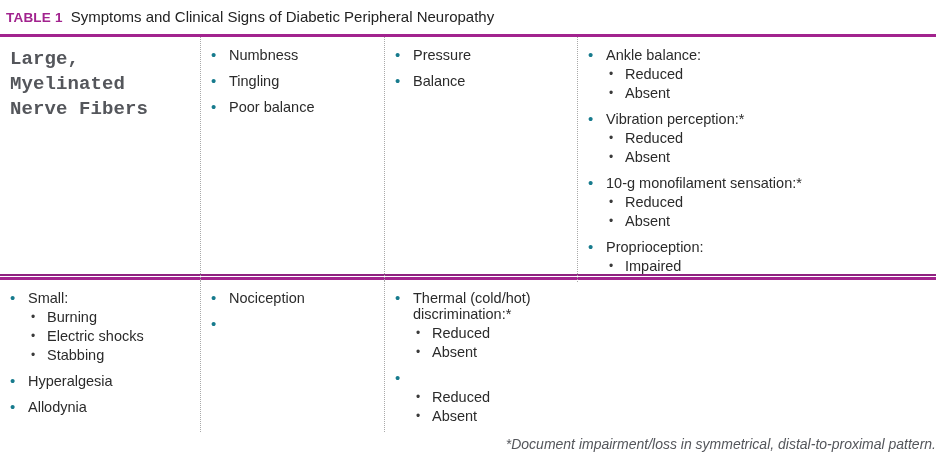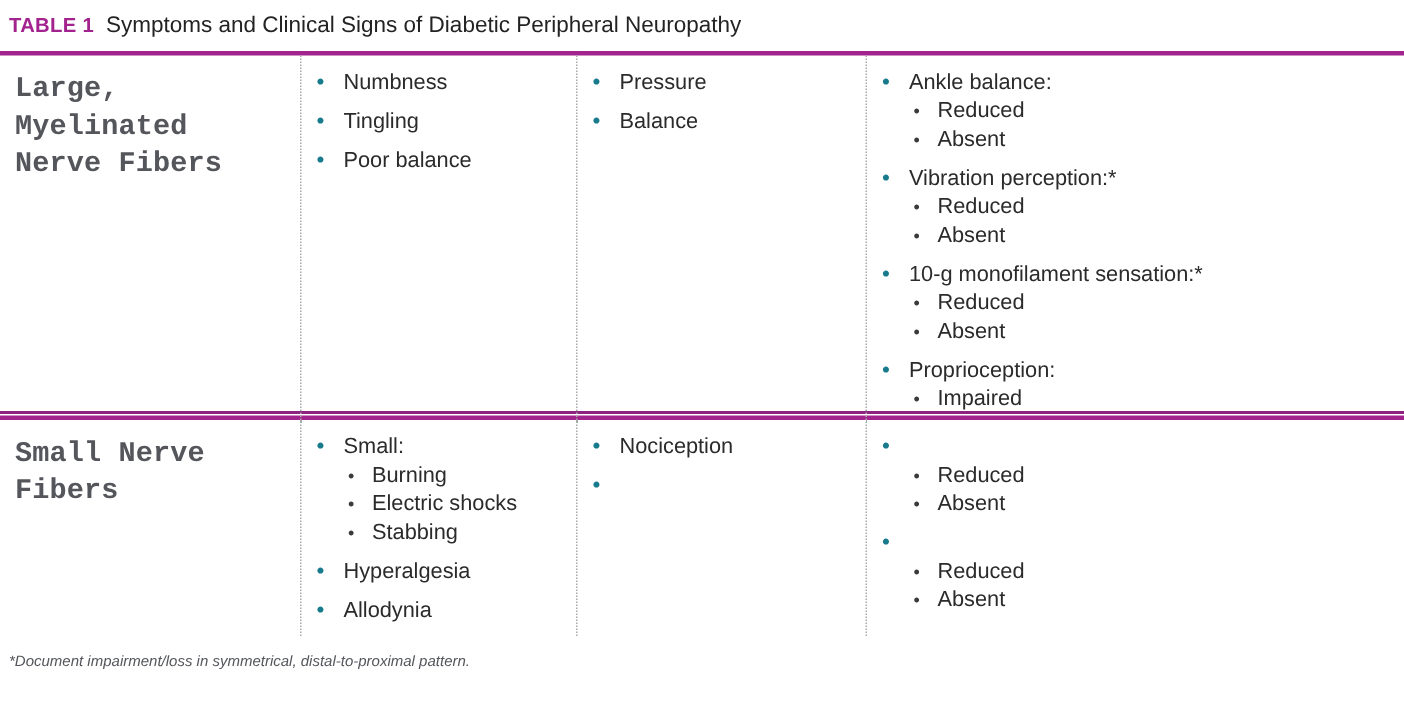--- a/index.html
+++ b/index.html
@@ -49,21 +49,21 @@
 
   
   .divider { width: 936px; }
   .divider .thin { height: 1.5px; background: #8e2280; }
   .divider .gap { height: 1.5px; background: #ffffff; }
   .divider .thick { height: 2.5px; background: #a2238e; }
 
   
   .footnote {
     margin: 12px 0 0 6px;
-    font-size: 10px; font-style: italic; color: #54565b;
+    font-size: 14px; font-style: italic; color: #54565b; text-align: right;
   }
 </style>
 </head>
 <body>
 
 <div class="page">
 
   <div class="title-row">
     <span class="title-label">TABLE 1</span><span class="title-text">Symptoms and Clinical Signs of Diabetic Peripheral Neuropathy</span>
   </div>
@@ -147,23 +147,20 @@
       </div>
   </div>
 
   <div class="divider">
     <div class="thin"></div>
     <div class="gap"></div>
     <div class="thick"></div>
   </div>
 
   <div class="grid body-row row-2">
-    <div class="cell label-cell">
-      <div class="row-label">Small Nerve Fibers</div>
-    </div>
     <div class="cell list-cell">
         <div class="li main">
           <span class="bullet main-b">•</span>
           <span class="txt">Small:</span>
         </div>
         <div class="li sub">
           <span class="bullet sub-b">•</span>
           <span class="txt">Burning</span>
         </div>
         <div class="li sub">
@@ -188,20 +185,21 @@
           <span class="bullet main-b">•</span>
           <span class="txt">Nociception</span>
         </div>
         <div class="li main">
           <span class="bullet main-b">•</span>
         </div>
       </div>
     <div class="cell list-cell">
         <div class="li main">
           <span class="bullet main-b">•</span>
+          <span class="txt">Thermal (cold/hot) discrimination:*</span>
         </div>
         <div class="li sub">
           <span class="bullet sub-b">•</span>
           <span class="txt">Reduced</span>
         </div>
         <div class="li sub">
           <span class="bullet sub-b">•</span>
           <span class="txt">Absent</span>
         </div>
         <div class="li main">

